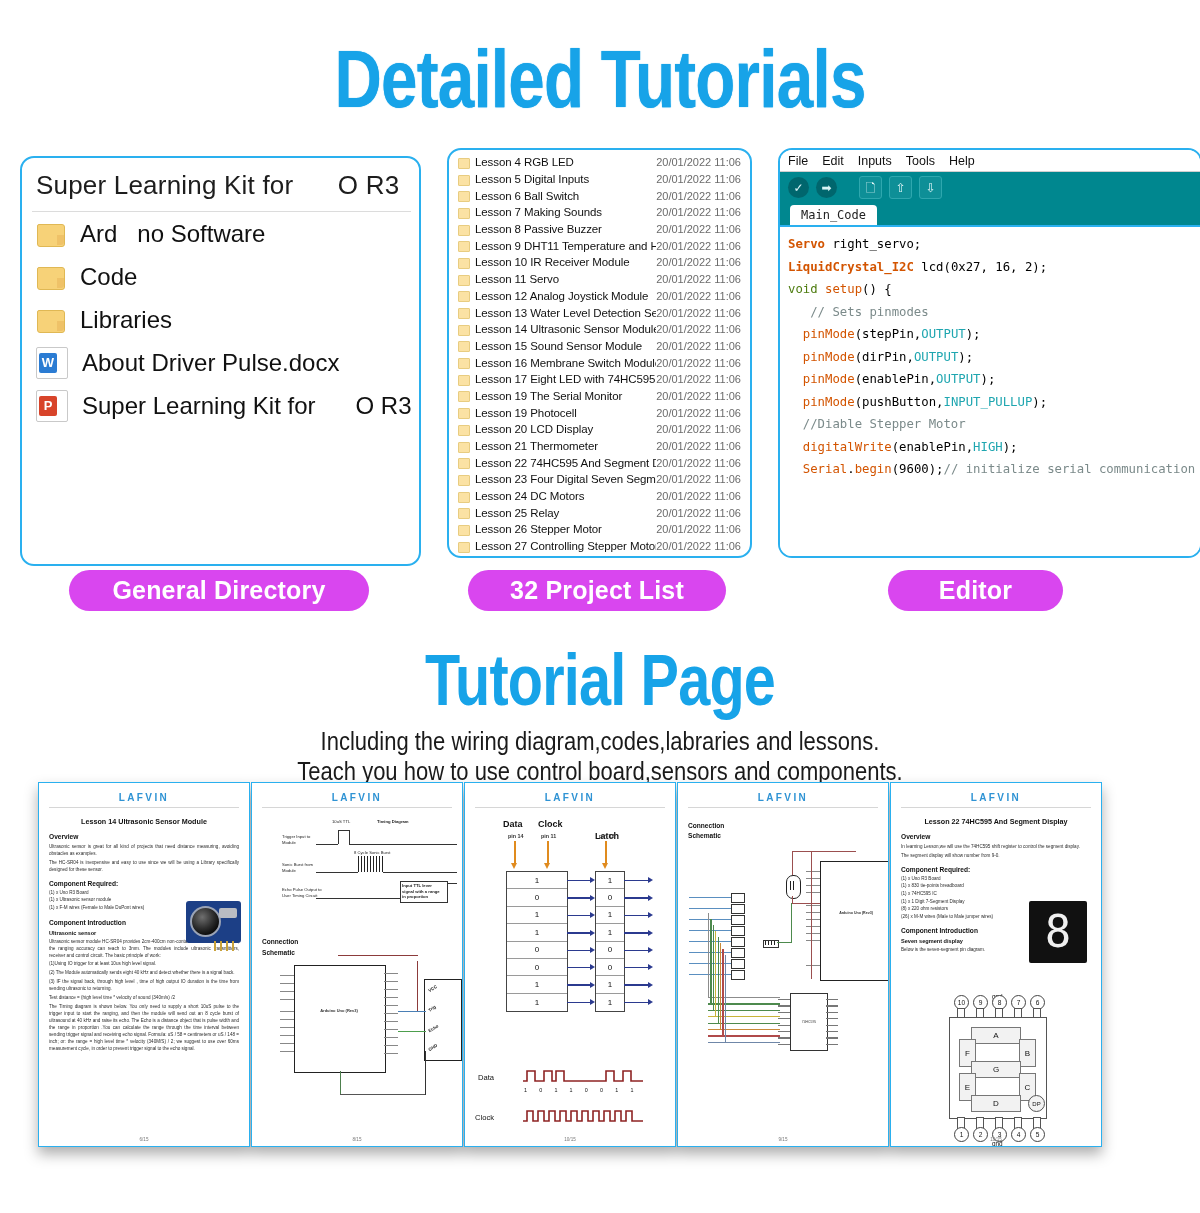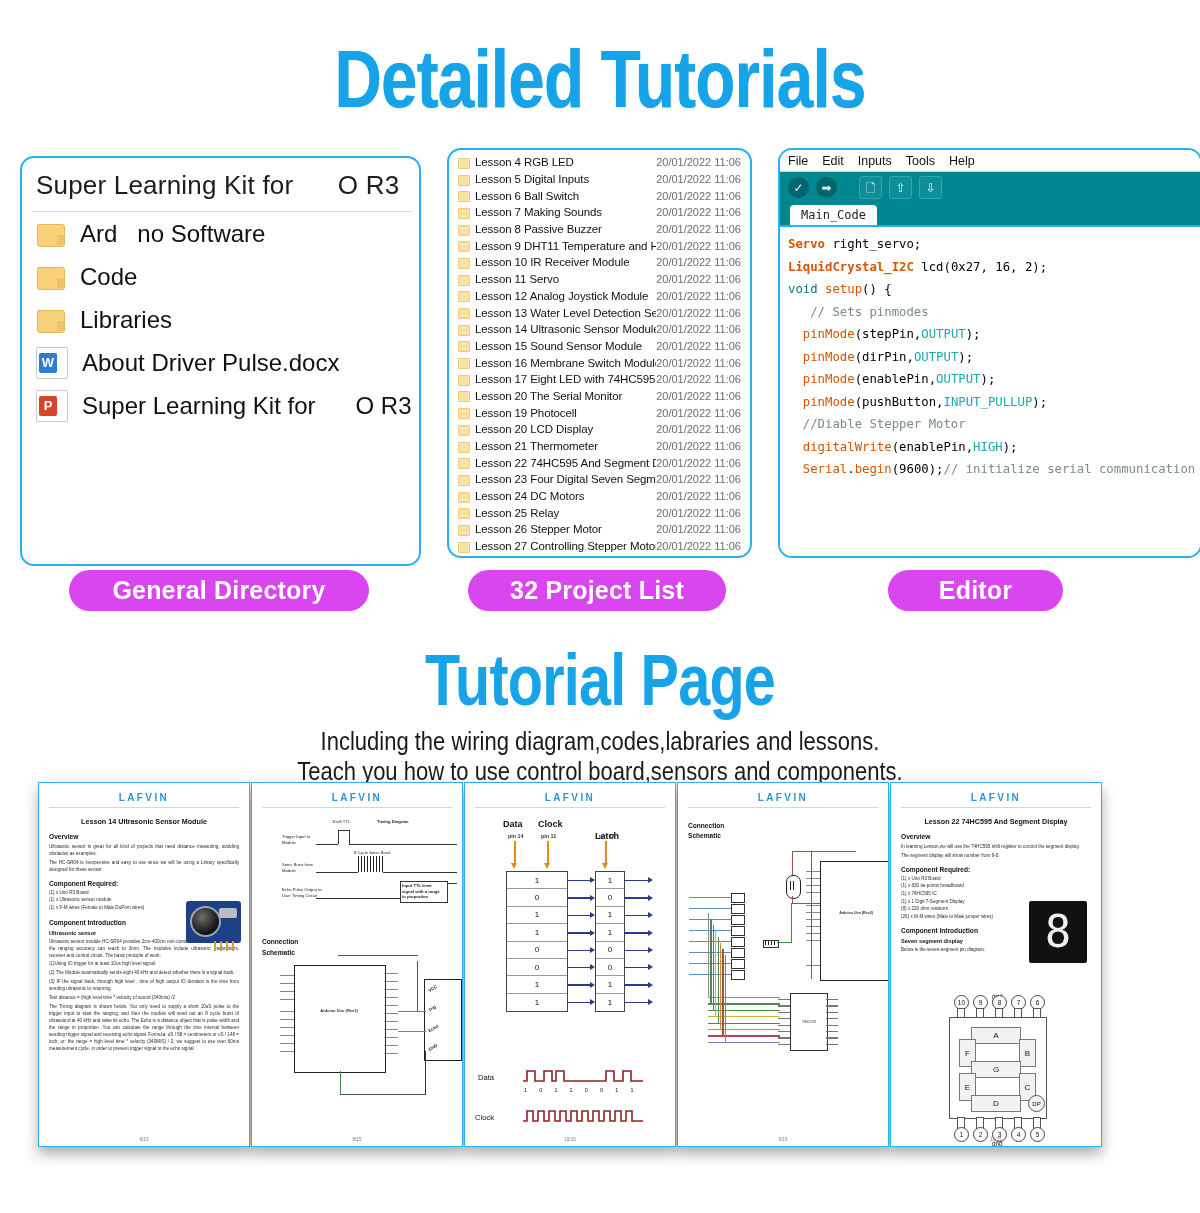--- a/index.html
+++ b/index.html
@@ -136,21 +136,21 @@
     padding:3px 11px 3px 11px;border-radius:4px 4px 0 0;
     font-family:"DejaVu Sans Mono",monospace;
   }
   .ide-code{
     padding:6px 0 0 8px;background:#fff;
     font-family:"DejaVu Sans Mono",monospace;
     font-size:12.3px;line-height:22.5px;white-space:pre;
     overflow:hidden;height:325px;
   }
   .t-type{color:#d35400;font-weight:bold;}
-  .t-kw{color:#0f766e;}
+  .t-kw{color:#4d7c0f;}
   .t-fn{color:#d35400;}
   .t-const{color:#1fa6b0;}
   .t-com{color:#7b8a8a;}
 
   
   .pill{
     position:absolute;height:41px;border-radius:21px;background:#d946ef;
     color:#fff;font-size:25px;font-weight:bold;
     display:flex;align-items:center;justify-content:center;
     letter-spacing:.2px;
@@ -384,21 +384,21 @@
           <span class="lesson-name">Lesson 16 Membrane Switch Module</span>
           <span class="lesson-date">20/01/2022 11:06</span>
         </div>
         <div class="lesson-row">
           <span class="lesson-folder"></span>
           <span class="lesson-name">Lesson 17 Eight LED with 74HC595</span>
           <span class="lesson-date">20/01/2022 11:06</span>
         </div>
         <div class="lesson-row">
           <span class="lesson-folder"></span>
-          <span class="lesson-name">Lesson 20 The Serial Monitor</span>
+          <span class="lesson-name">Lesson 19 The Serial Monitor</span>
           <span class="lesson-date">20/01/2022 11:06</span>
         </div>
         <div class="lesson-row">
           <span class="lesson-folder"></span>
           <span class="lesson-name">Lesson 19 Photocell</span>
           <span class="lesson-date">20/01/2022 11:06</span>
         </div>
         <div class="lesson-row">
           <span class="lesson-folder"></span>
           <span class="lesson-name">Lesson 20 LCD Display</span>

